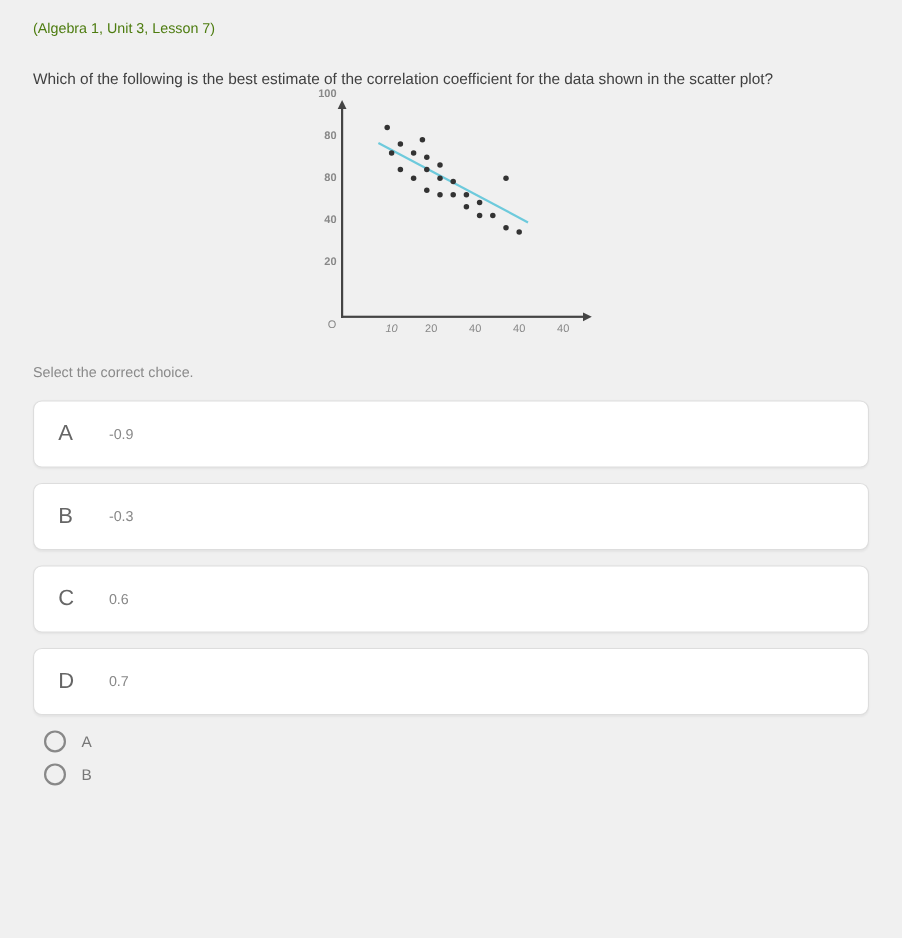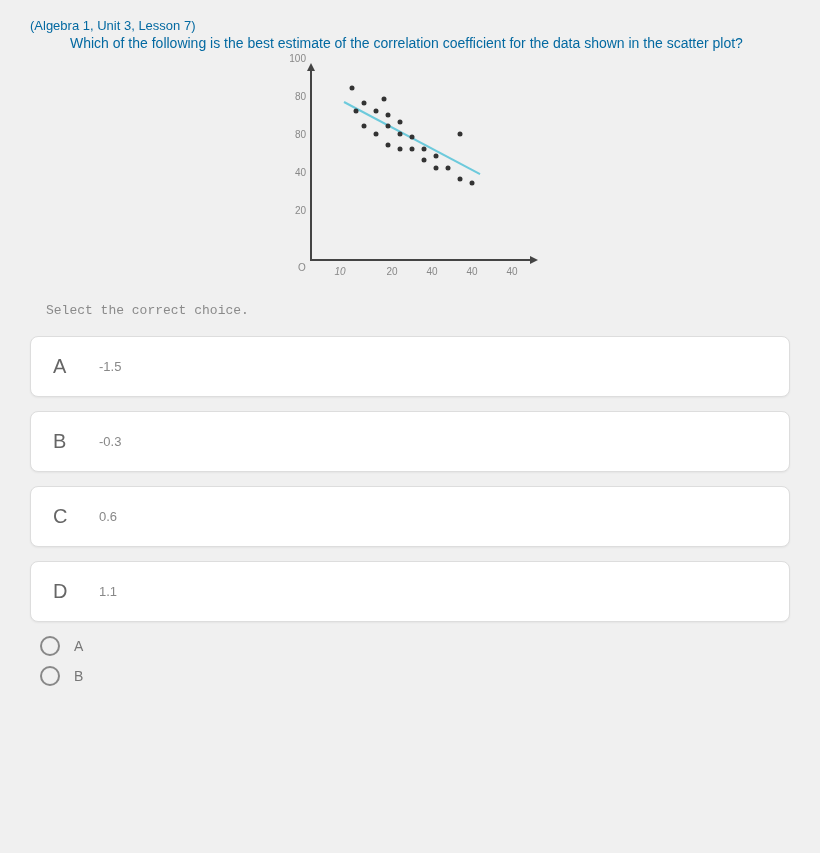--- a/index.html
+++ b/index.html
@@ -6,28 +6,27 @@
   body {
     font-family: Arial, Helvetica, sans-serif;
     background: #f0f0f0;
     width: 820px;
     height: 853px;
     padding: 18px 30px;
     color: #888;
   }
   .breadcrumb {
     font-size: 13px;
-    color: #0369a1;
-    margin-bottom: 2px;
+    color: #4d7c0f;
+    margin-bottom: 30px;
   }
   .question {
     font-size: 14px;
-    color: #0369a1;
+    color: #404040;
     margin-bottom: 10px;
-    margin-left: 40px;
   }
   .chart-wrap {
     width: 100%;
     display: flex;
     justify-content: center;
     margin-bottom: 12px;
   }
   .chart {
     position: relative;
     width: 280px;
@@ -43,20 +42,21 @@
     border-bottom: 2px solid #444;
   }
   .y-tick {
     position: absolute;
     left: -28px;
     font-size: 10px;
     color: #888;
     transform: translateY(-50%);
     width: 22px;
     text-align: right;
+    font-weight: bold;
   }
   .x-tick {
     position: absolute;
     bottom: -18px;
     font-size: 10px;
     color: #888;
     transform: translateX(-50%);
   }
   .origin {
     position: absolute;
@@ -90,22 +90,21 @@
   }
   .trend {
     position: absolute;
     height: 2px;
     background: #6dcadc;
     transform-origin: left center;
   }
   .select-label {
     font-size: 13px;
     color: #8a8a8a;
-    margin: 10px 0 18px 16px;
-    font-family: Liberation Mono, monospace;
+    margin: 10px 0 18px 0;
   }
   .option-card {
     background: #fff;
     border: 1px solid #ddd;
     border-radius: 8px;
     padding: 18px 22px;
     margin-bottom: 14px;
     display: flex;
     align-items: center;
     gap: 24px;
@@ -149,21 +148,21 @@
   <div class="chart">
     <div class="plot-area" id="plot-area">
       <div class="axis-arrow-y"></div>
       <div class="axis-arrow-x"></div>
       <div class="origin">O</div>
     <div class="y-tick" style="bottom: 38px;">20</div>
         <div class="y-tick" style="bottom: 76px;">40</div>
         <div class="y-tick" style="bottom: 114px;">80</div>
         <div class="y-tick" style="bottom: 152px;">80</div>
         <div class="y-tick" style="bottom: 190px;">100</div>
-        <div class="x-tick" style="left: 28px; font-style: italic;">10</div>
+        <div class="x-tick" style="left: 44px; font-style: italic;">10</div>
         <div class="x-tick" style="left: 80px;">20</div>
         <div class="x-tick" style="left: 120px;">40</div>
         <div class="x-tick" style="left: 160px;">40</div>
         <div class="x-tick" style="left: 200px;">40</div>
         <div class="trend" style="left: 32px; bottom: 155.8px; width: 153.977px; transform: rotate(27.963deg);"></div>
         <div class="point" style="left: 40px; bottom: 171px;"></div>
         <div class="point" style="left: 44px; bottom: 148.2px;"></div>
         <div class="point" style="left: 52px; bottom: 155.8px;"></div>
         <div class="point" style="left: 52px; bottom: 133px;"></div>
         <div class="point" style="left: 64px; bottom: 148.2px;"></div>
@@ -186,36 +185,36 @@
         <div class="point" style="left: 148px; bottom: 79.8px;"></div>
         <div class="point" style="left: 160px; bottom: 76px;"></div>
       </div>
   </div>
 </div>
 
 <div class="select-label">Select the correct choice.</div>
 
 <div class="option-card">
   <div class="option-letter">A</div>
-  <div class="option-value">-1.5</div>
+  <div class="option-value">-0.9</div>
 </div>
 
 <div class="option-card">
   <div class="option-letter">B</div>
   <div class="option-value">-0.3</div>
 </div>
 
 <div class="option-card">
   <div class="option-letter">C</div>
   <div class="option-value">0.6</div>
 </div>
 
 <div class="option-card">
   <div class="option-letter">D</div>
-  <div class="option-value">1.1</div>
+  <div class="option-value">0.7</div>
 </div>
 
 <div class="radio-row">
   <div class="radio-circle"></div>
   <div class="radio-label">A</div>
 </div>
 
 <div class="radio-row">
   <div class="radio-circle"></div>
   <div class="radio-label">B</div>

